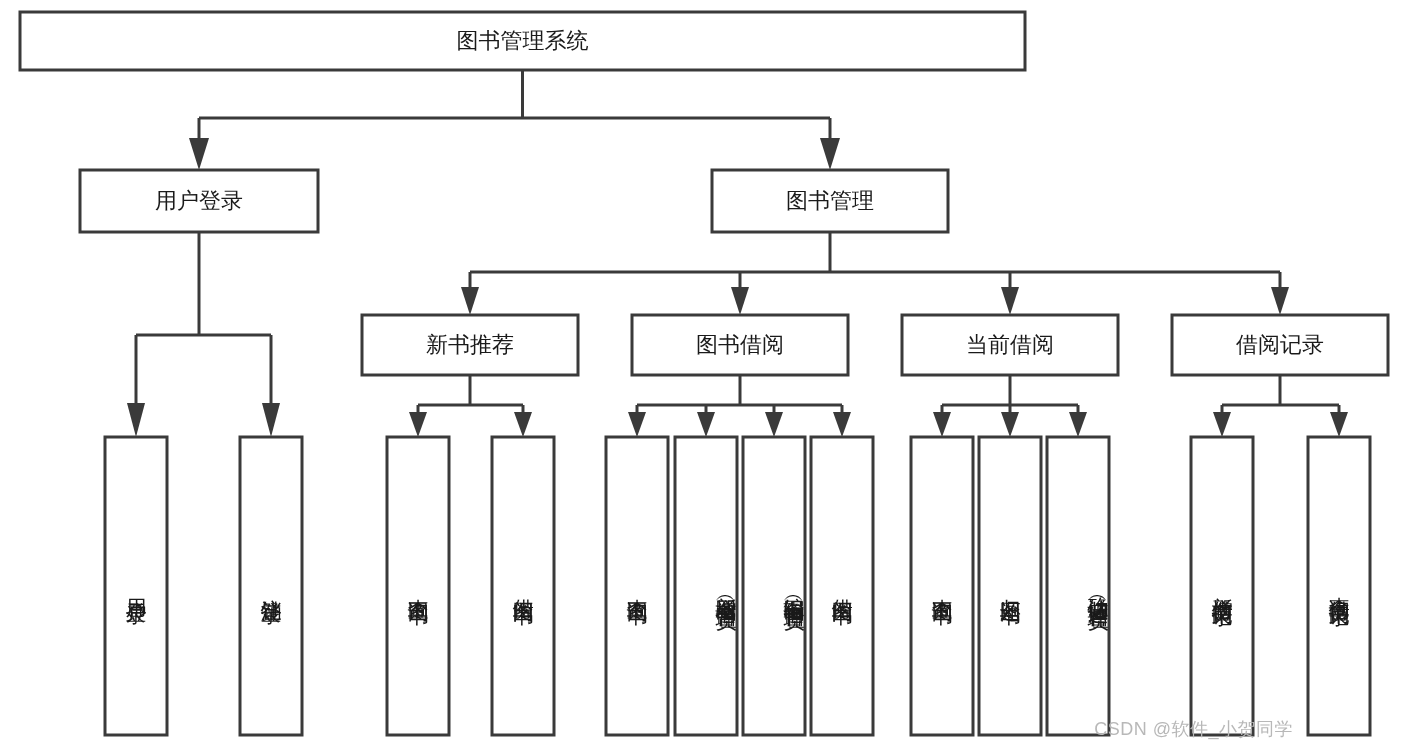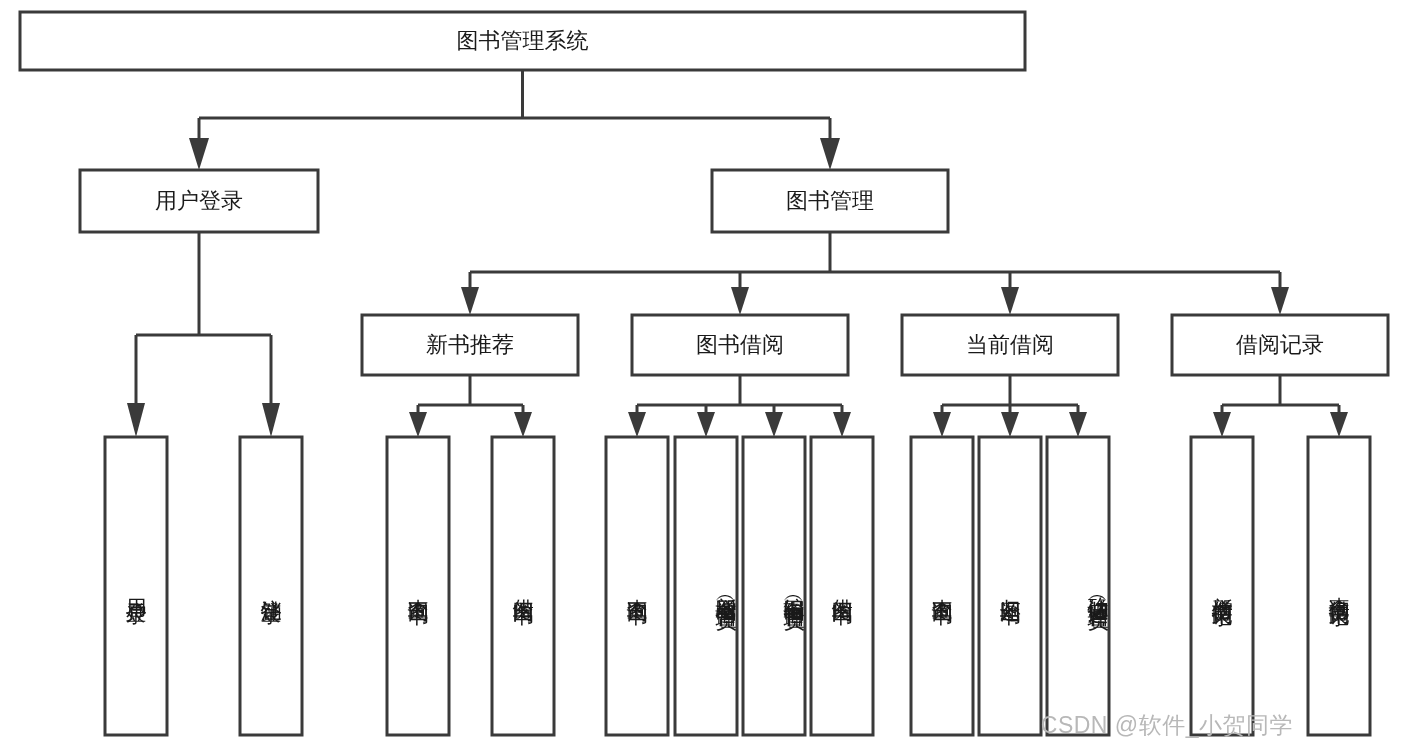--- a/index.html
+++ b/index.html
@@ -67,21 +67,21 @@
     pointer-events: none;
   }
   .vlabel.centered {
     align-items: center;
   }
   .watermark {
     position: absolute;
     right: 10px;
     bottom: 6px;
     font-family: "Liberation Sans", "DejaVu Sans", sans-serif;
-    font-size: 23px;
+    font-size: 18px;
     color: #b8b8b8;
     white-space: nowrap;
     letter-spacing: 0.5px;
   }
 </style>
 </head>
 <body>
 
 <div id="diagram-root">
 

